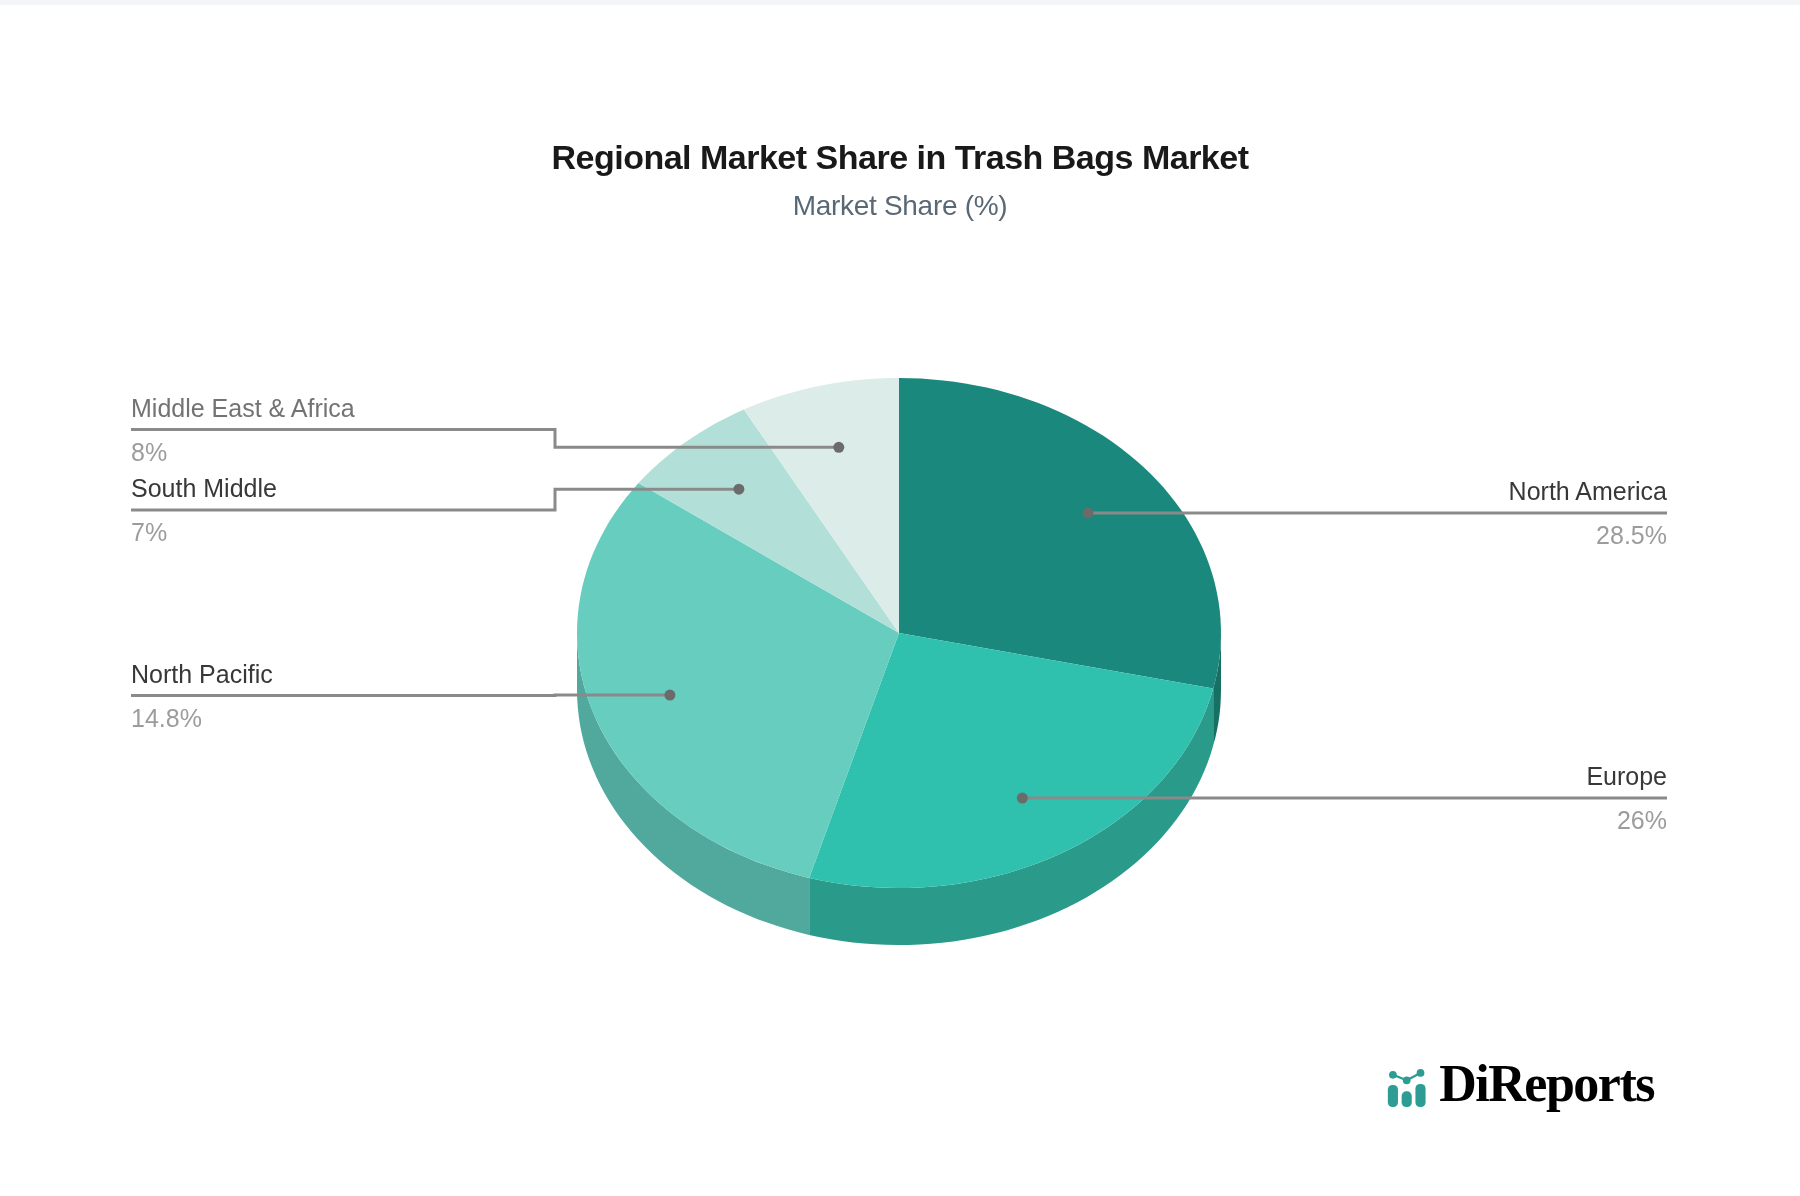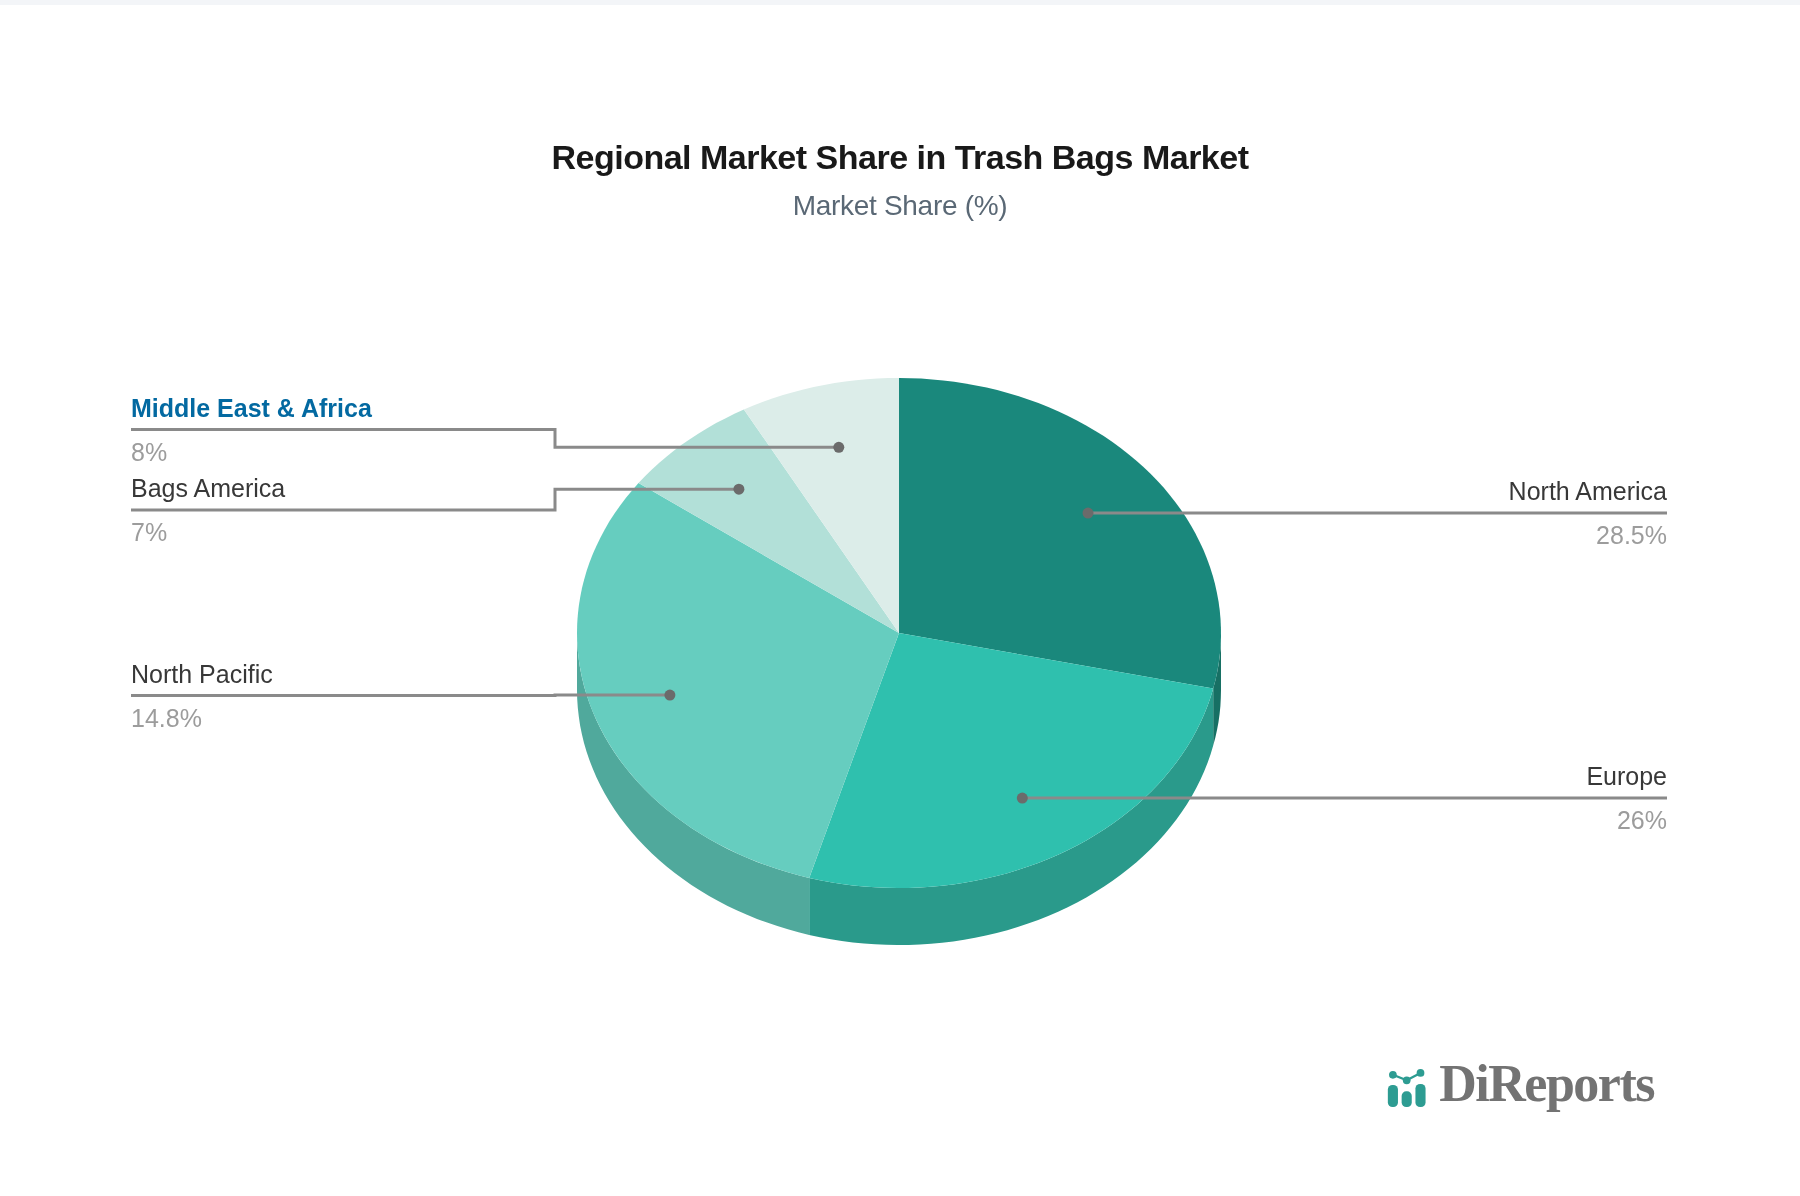--- a/index.html
+++ b/index.html
@@ -50,33 +50,33 @@
       <circle cx="838.8" cy="447.3" r="5.5" fill="#6b6b6b"></circle>
     </svg>
 
   <div id="labels">
       <div class="plabel" style="top: 476.103px; right: 133px; text-align: right;"><span class="name" style="color: rgb(56, 56, 56);">North America</span></div>
       <div class="plabel" style="top: 520.103px; right: 133px; "><span class="val" style="color: rgb(156, 156, 156);">28.5%</span></div>
       <div class="plabel" style="top: 761.056px; right: 133px; text-align: right;"><span class="name" style="color: rgb(56, 56, 56);">Europe</span></div>
       <div class="plabel" style="top: 805.056px; right: 133px; text-align: right;"><span class="val" style="color: rgb(156, 156, 156);">26%</span></div>
       <div class="plabel" style="top: 658.5px; left: 131px;"><span class="name" style="color: rgb(56, 56, 56);">North Pacific</span></div>
       <div class="plabel" style="top: 702.5px; left: 131px;"><span class="val" style="color: rgb(156, 156, 156);">14.8%</span></div>
-      <div class="plabel" style="top: 473px; left: 131px;"><span class="name" style="color: rgb(56, 56, 56);">Bags America</span></div>
+      <div class="plabel" style="top: 473px; left: 131px;"><span class="name" style="color: rgb(56, 56, 56);">South Middle</span></div>
       <div class="plabel" style="top: 517px; left: 131px;"><span class="val" style="color: rgb(156, 156, 156);">7%</span></div>
-      <div class="plabel" style="top: 392.5px; left: 131px;"><span class="name" style="color: #0369a1; font-weight: bold;">Middle East &amp; Africa</span></div>
+      <div class="plabel" style="top: 392.5px; left: 131px;"><span class="name" style="color: #737373;">Middle East &amp; Africa</span></div>
       <div class="plabel" style="top: 436.5px; left: 131px;"><span class="val" style="color: rgb(156, 156, 156);">8%</span></div>
     </div>
 
   <div class="logo">
     <svg class="logo-icon" width="46" height="46" viewBox="0 0 50 50">
       <g id="logo-icon-g">
           <rect x="2" y="26" width="11" height="24" rx="5" fill="#2d9c92"></rect>
           <rect x="17" y="33" width="11" height="17" rx="5" fill="#2d9c92"></rect>
           <rect x="32" y="25" width="11" height="25" rx="5" fill="#2d9c92"></rect>
           <polyline points="7.5,15 22.5,21 37.5,13" fill="none" stroke="#2d9c92" stroke-width="2.5"></polyline>
           <circle cx="7.5" cy="15" r="4.2" fill="#2d9c92"></circle>
           <circle cx="22.5" cy="21" r="4.2" fill="#2d9c92"></circle>
           <circle cx="37.5" cy="13" r="4.2" fill="#2d9c92"></circle>
         </g>
     </svg>
-    <div class="logo-text" style="color: #737373;">DiReports</div>
+    <div class="logo-text" style="color: #000000;">DiReports</div>
   </div>
 </div>
 
 </body></html>

